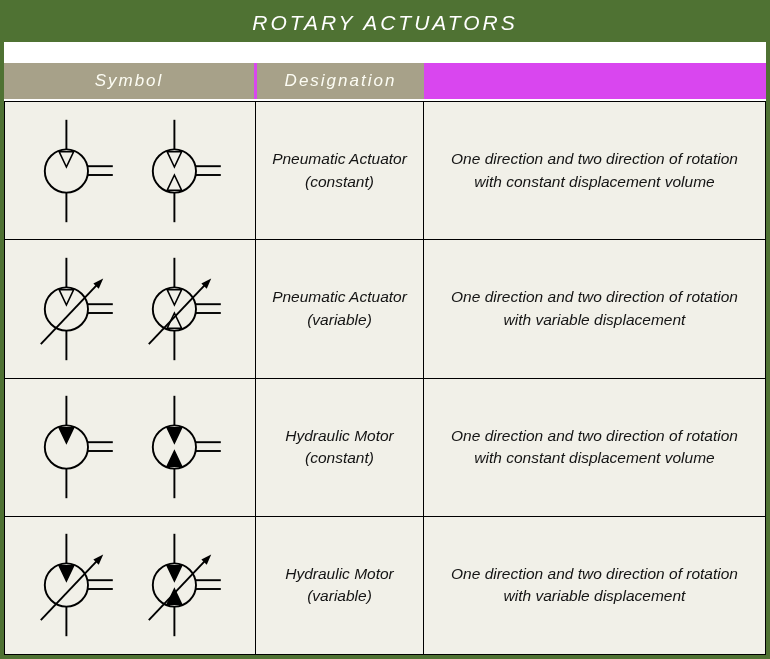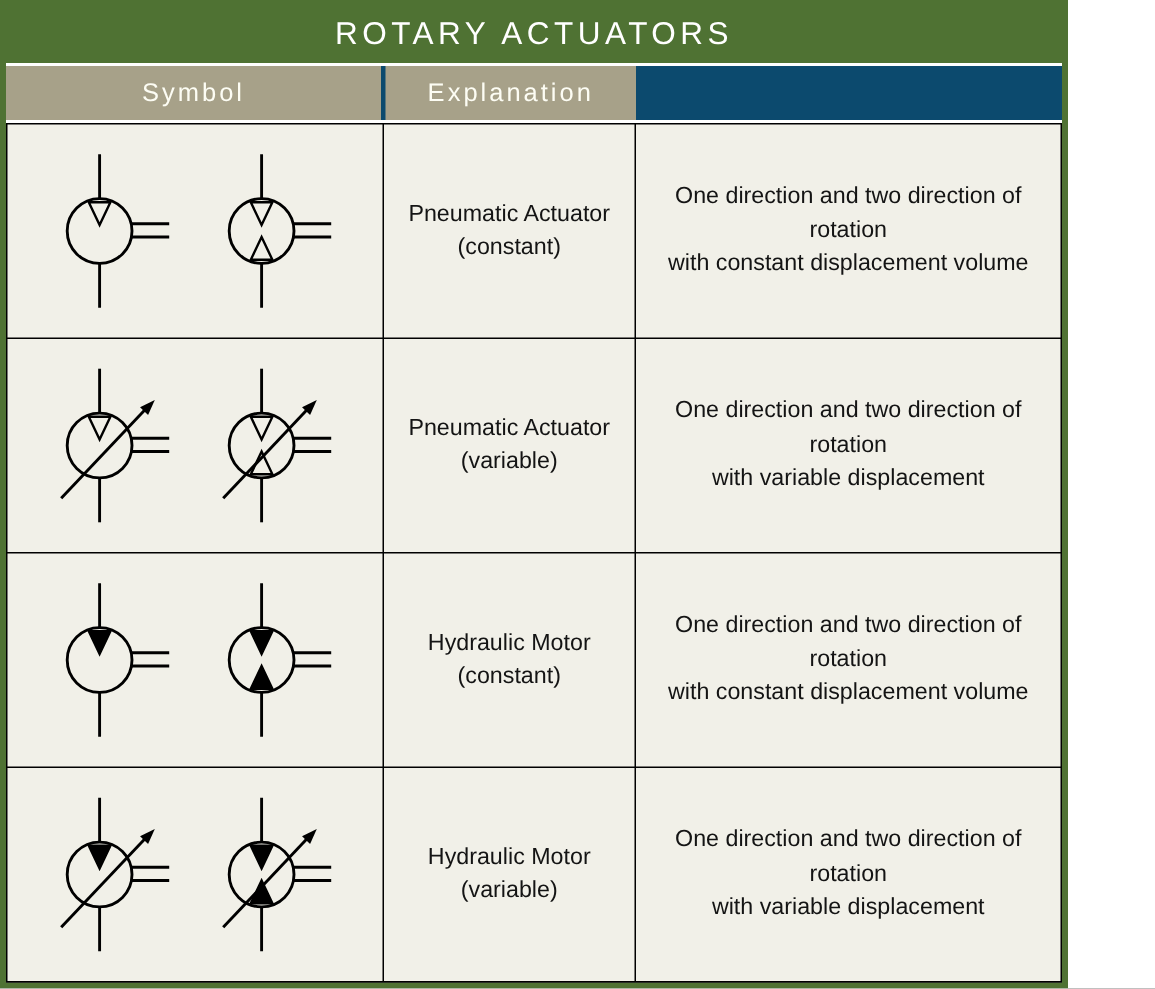--- a/index.html
+++ b/index.html
@@ -3,38 +3,38 @@
 <meta charset="utf-8">
 <style>
   html, body { margin:0; padding:0; background:#ffffff; }
   body {
     width:770px; height:659px;
     font-family:"Liberation Sans", sans-serif;
     -webkit-font-smoothing:antialiased;
   }
   .frame {
     box-sizing:border-box;
-    width:712px; height:659px;
+    width:770px; height:659px;
     border:4px solid #4f7233;
     background:#ffffff;
-    display:flex; flex-direction:column;
+    display:flex; flex-direction:column;font-style:italic;
   }
   .title-bar {
     background:#4f7233; color:#ffffff;
     height:38px; flex:0 0 38px;
     display:flex; align-items:center; justify-content:center;
     font-size:21px; letter-spacing:3px; font-weight:400;
   }
   .header-row {
-    margin-top:2px;
+    margin-top:21px;
     flex:0 0 36px;
     display:grid;
     grid-template-columns:250px 167px 1fr;
     column-gap:3px;
-    background:#0c4a6e;
+    background:#d946ef;
     text-align:center;
   }
   .header-cell {
     background:#a7a189; color:#fdfdf4;
     display:flex; align-items:center; justify-content:center;
     font-size:17px; letter-spacing:2px;
   }
   .body-grid {
     margin-top:2px;
     flex:1;
@@ -63,21 +63,21 @@
 </style>
 </head>
 <body>
 
 <div class="frame">
 
   <div class="title-bar">ROTARY ACTUATORS</div>
 
   <div class="header-row">
     <div class="header-cell">Symbol</div>
-    <div class="header-cell">Explanation</div>
+    <div class="header-cell">Designation</div>
   </div>
 
   <div class="body-grid">
 
     <div class="cell symbol-cell">
       <svg class="sym" viewBox="0 0 100 132">
         <line class="ln" x1="38" y1="2" x2="38" y2="130"></line>
         <circle class="circ" cx="38" cy="66" r="27"></circle>
         <line class="ln" x1="64" y1="60" x2="96" y2="60"></line>
         <line class="ln" x1="64" y1="71" x2="96" y2="71"></line>

